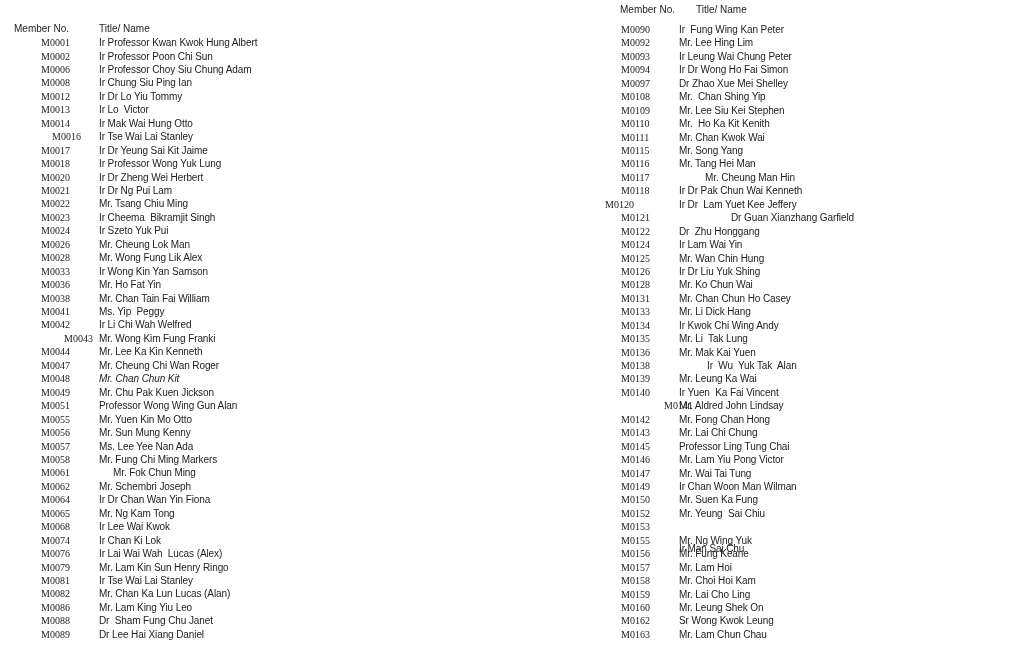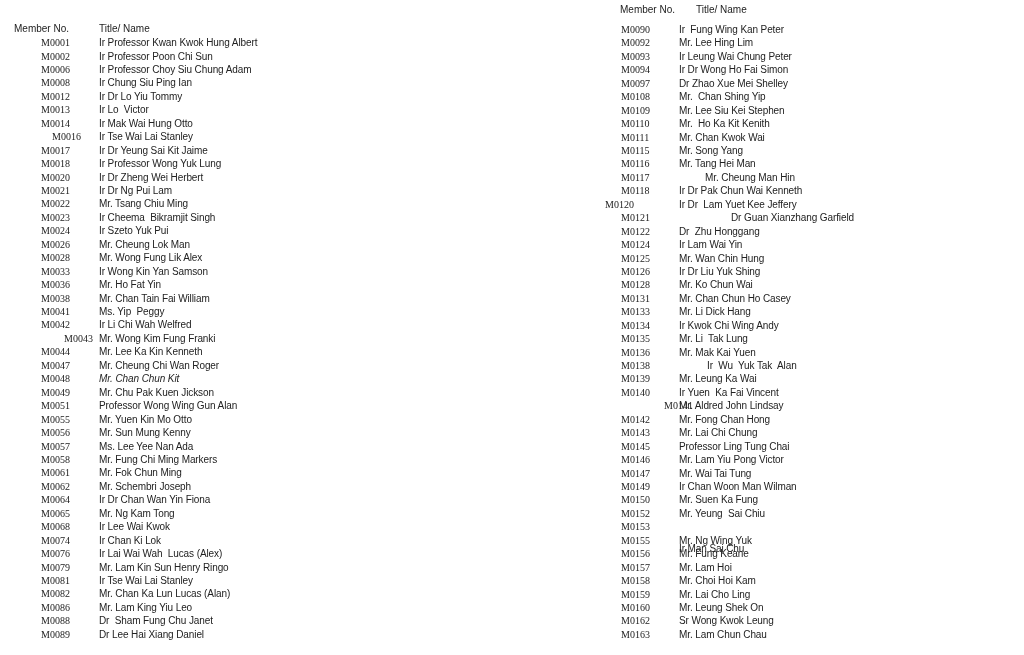--- a/index.html
+++ b/index.html
@@ -177,21 +177,21 @@
       <div class="row" style="top: 439.5px; left: 0px;">
         <span class="id" style="left: 41px;">M0057</span>
         <span class="nm" style="left: 99px; white-space: pre;">Ms. Lee Yee Nan Ada</span>
       </div>
       <div class="row" style="top: 452.9px; left: 0px;">
         <span class="id" style="left: 41px;">M0058</span>
         <span class="nm" style="left: 99px; white-space: pre;">Mr. Fung Chi Ming Markers</span>
       </div>
       <div class="row" style="top: 466.4px; left: 0px;">
         <span class="id" style="left: 41px;">M0061</span>
-        <span class="nm" style="left: 99px; white-space: pre;">Mr. Fok Chun Ming</span>
+        <span class="nm" style="left: 113px; white-space: pre;">Mr. Fok Chun Ming</span>
       </div>
       <div class="row" style="top: 479.8px; left: 0px;">
         <span class="id" style="left: 41px;">M0062</span>
         <span class="nm" style="left: 99px; white-space: pre;">Mr. Schembri Joseph</span>
       </div>
       <div class="row" style="top: 493.3px; left: 0px;">
         <span class="id" style="left: 41px;">M0064</span>
         <span class="nm" style="left: 99px; white-space: pre;">Ir Dr Chan Wan Yin Fiona</span>
       </div>
       <div class="row" style="top: 506.8px; left: 0px;">

